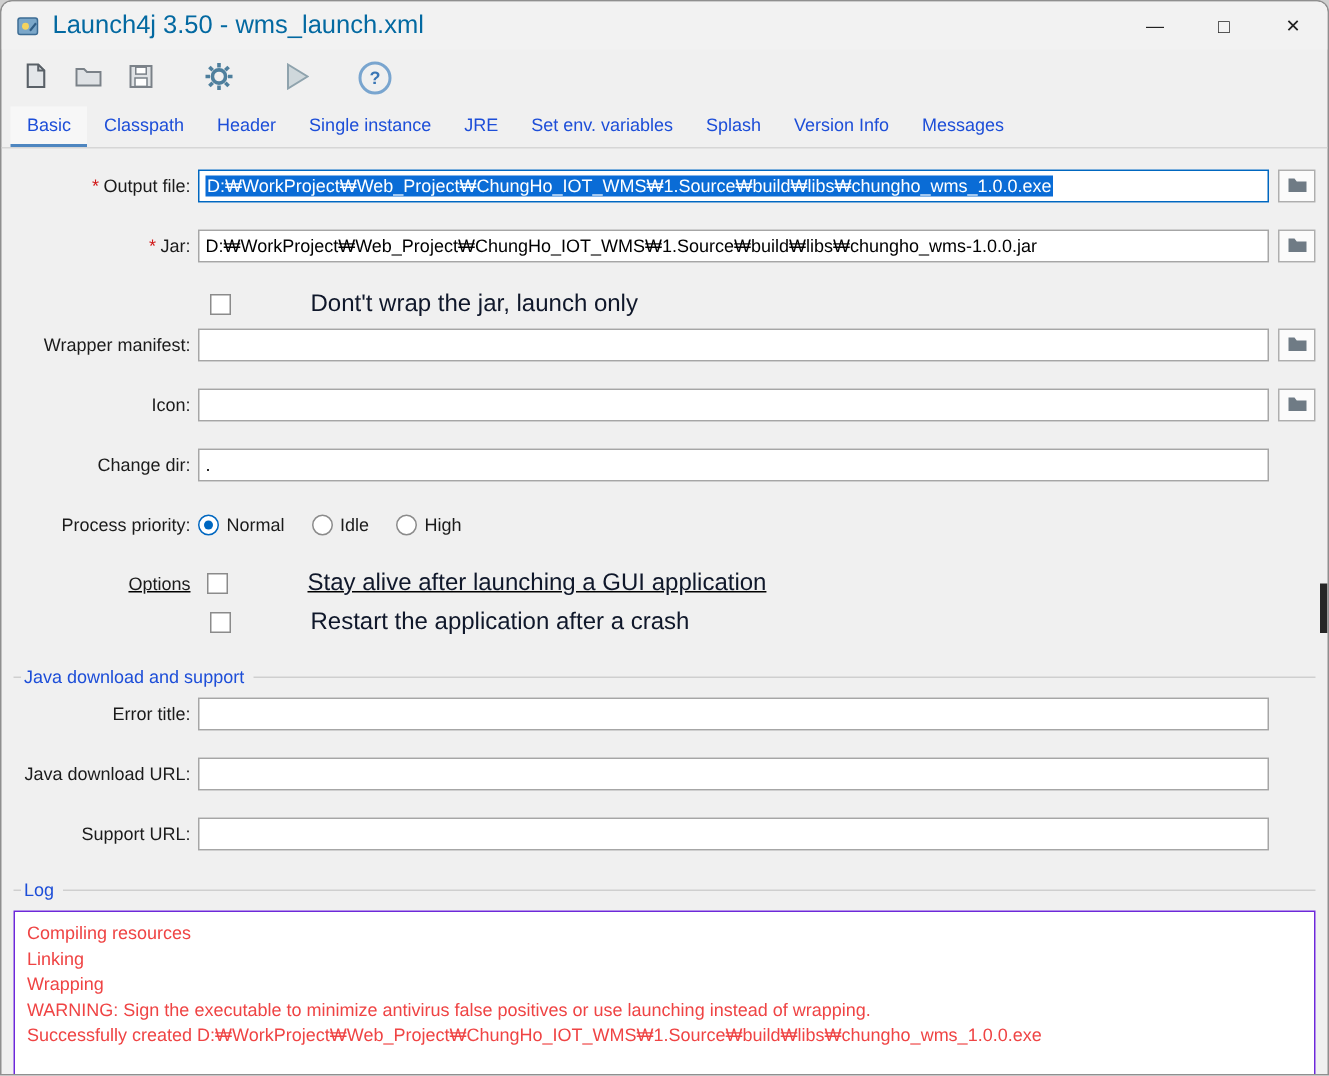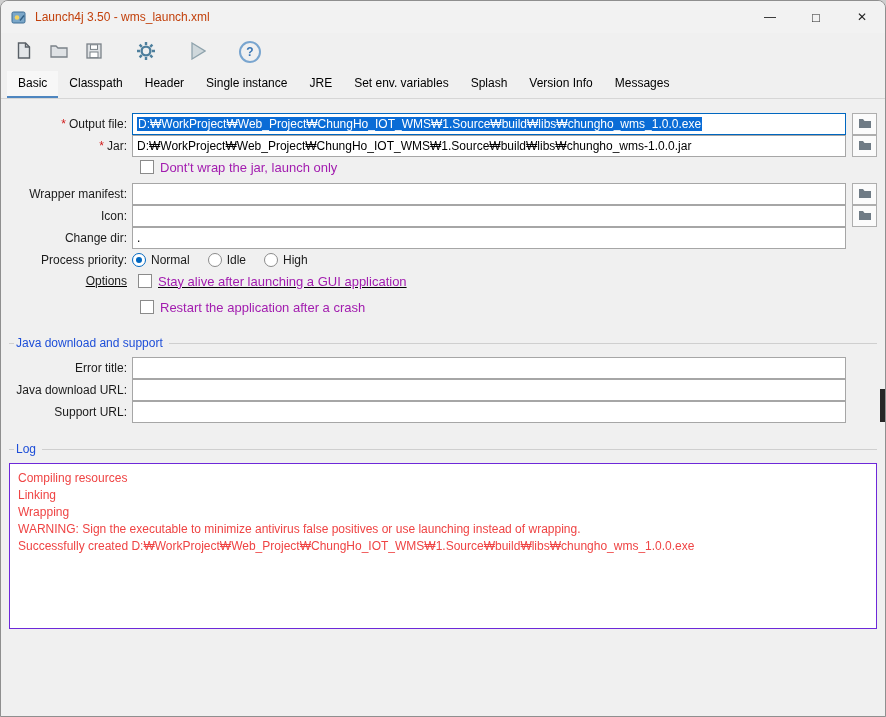--- a/index.html
+++ b/index.html
@@ -5,51 +5,51 @@
   html,body{margin:0;padding:0;background:#cfcfcf;font-family:"Liberation Sans","DejaVu Sans",sans-serif;}
   .window{
     position:relative;width:886px;height:717px;box-sizing:border-box;
     background:#f0f0f0;border:1px solid #8f8f8f;border-radius:8px 8px 0 0;
     overflow:hidden;
   }
   
   .titlebar{height:32px;display:flex;align-items:center;background:#f2f2f2;}
   .title-left{display:flex;align-items:center;gap:8px;padding-left:10px;flex:1;}
   .app-icon{display:flex;align-items:center;}
-  .win-title{font-size:12px;color:#c2410c;}
+  .win-title{font-size:17px;color:#0369a1;}
   .win-controls{display:flex;height:32px;}
   .win-btn{width:46px;height:32px;border:none;background:transparent;font-size:12px;color:#222;
     display:flex;align-items:center;justify-content:center;cursor:default;font-family:inherit;}
   .win-btn.max{font-size:13px;}
   
   .toolbar{height:38px;display:flex;align-items:center;gap:9px;padding:0 10px;}
   .tb-btn{width:26px;height:26px;border:none;background:transparent;display:flex;align-items:center;justify-content:center;padding:0;}
   .tb-gap{width:8px;}
   .help-circle{width:18px;height:18px;border:2px solid #79a5cf;border-radius:50%;color:#3a76b5;
     font-size:12px;font-weight:bold;display:flex;align-items:center;justify-content:center;line-height:1;}
   
   .tabbar{display:flex;align-items:flex-end;padding:0 6px;border-bottom:1px solid #d6d6d6;height:27px;}
-  .tab{font-size:12px;color:#000000;padding:0 11px;height:25px;line-height:24px;border-bottom:2px solid transparent;cursor:default;}
+  .tab{font-size:12px;color:#1d4ed8;padding:0 11px;height:25px;line-height:24px;border-bottom:2px solid transparent;cursor:default;}
   .tab.selected{border-bottom:2px solid #4e86c0;background:#f7f7f7;}
   
   .content{padding:14px 8px 0 8px;}
-  .row{display:flex;align-items:center;margin-bottom:0;height:22px;}
+  .row{display:flex;align-items:center;margin-bottom:18px;height:22px;}
   .lbl{width:118px;flex:0 0 118px;text-align:right;margin-right:5px;font-size:12px;color:#1b1b1b;white-space:nowrap;}
   .req{color:#d11a1a;margin-right:3px;}
   .field{flex:1;height:20px;background:#fff;border:1px solid #a6a6a6;display:flex;align-items:center;
     padding:0 4px;font-size:12px;color:#000;overflow:hidden;white-space:nowrap;}
   .field.focused{border-color:#0067c0;}
   .sel-text{background:#0a6cd6;color:#fff;padding:0 1px;}
   .browse{width:25px;height:22px;margin-left:6px;border:1px solid #aeaeae;background:#fbfbfb;
     display:flex;align-items:center;justify-content:center;padding:0;}
   .spacer{width:31px;flex:0 0 31px;}
   .cb-row{display:flex;align-items:center;margin:0 0 6px 131px;height:20px;gap:6px;}
   .cb-row.with-label{margin-left:0;text-decoration:underline;}
   .cb{width:12px;height:12px;border:1px solid #8b8b8b;background:#fff;flex:0 0 12px;}
-  .cb-label{font-size:13px;color:#a21caf;}
+  .cb-label{font-size:16px;color:#0f172a;margin-left:47px;}
   .radio-group{display:flex;align-items:flex-end;gap:18px;}
   .radio-opt{display:flex;align-items:center;gap:5px;font-size:12px;color:#1b1b1b;}
   .radio{width:12px;height:12px;border:1px solid #8b8b8b;border-radius:50%;background:#fff;
     display:flex;align-items:center;justify-content:center;}
   .radio.on{border-color:#0067c0;}
   .radio.on::after{content:"";width:6px;height:6px;border-radius:50%;background:#0067c0;}
   
   .group-title{display:flex;align-items:center;margin:18px 0 6px 0;height:16px;}
   .group-title::before{content:"";width:5px;border-top:1px solid #cfcfcf;}
   .group-title::after{content:"";flex:1;border-top:1px solid #cfcfcf;margin-left:4px;}

